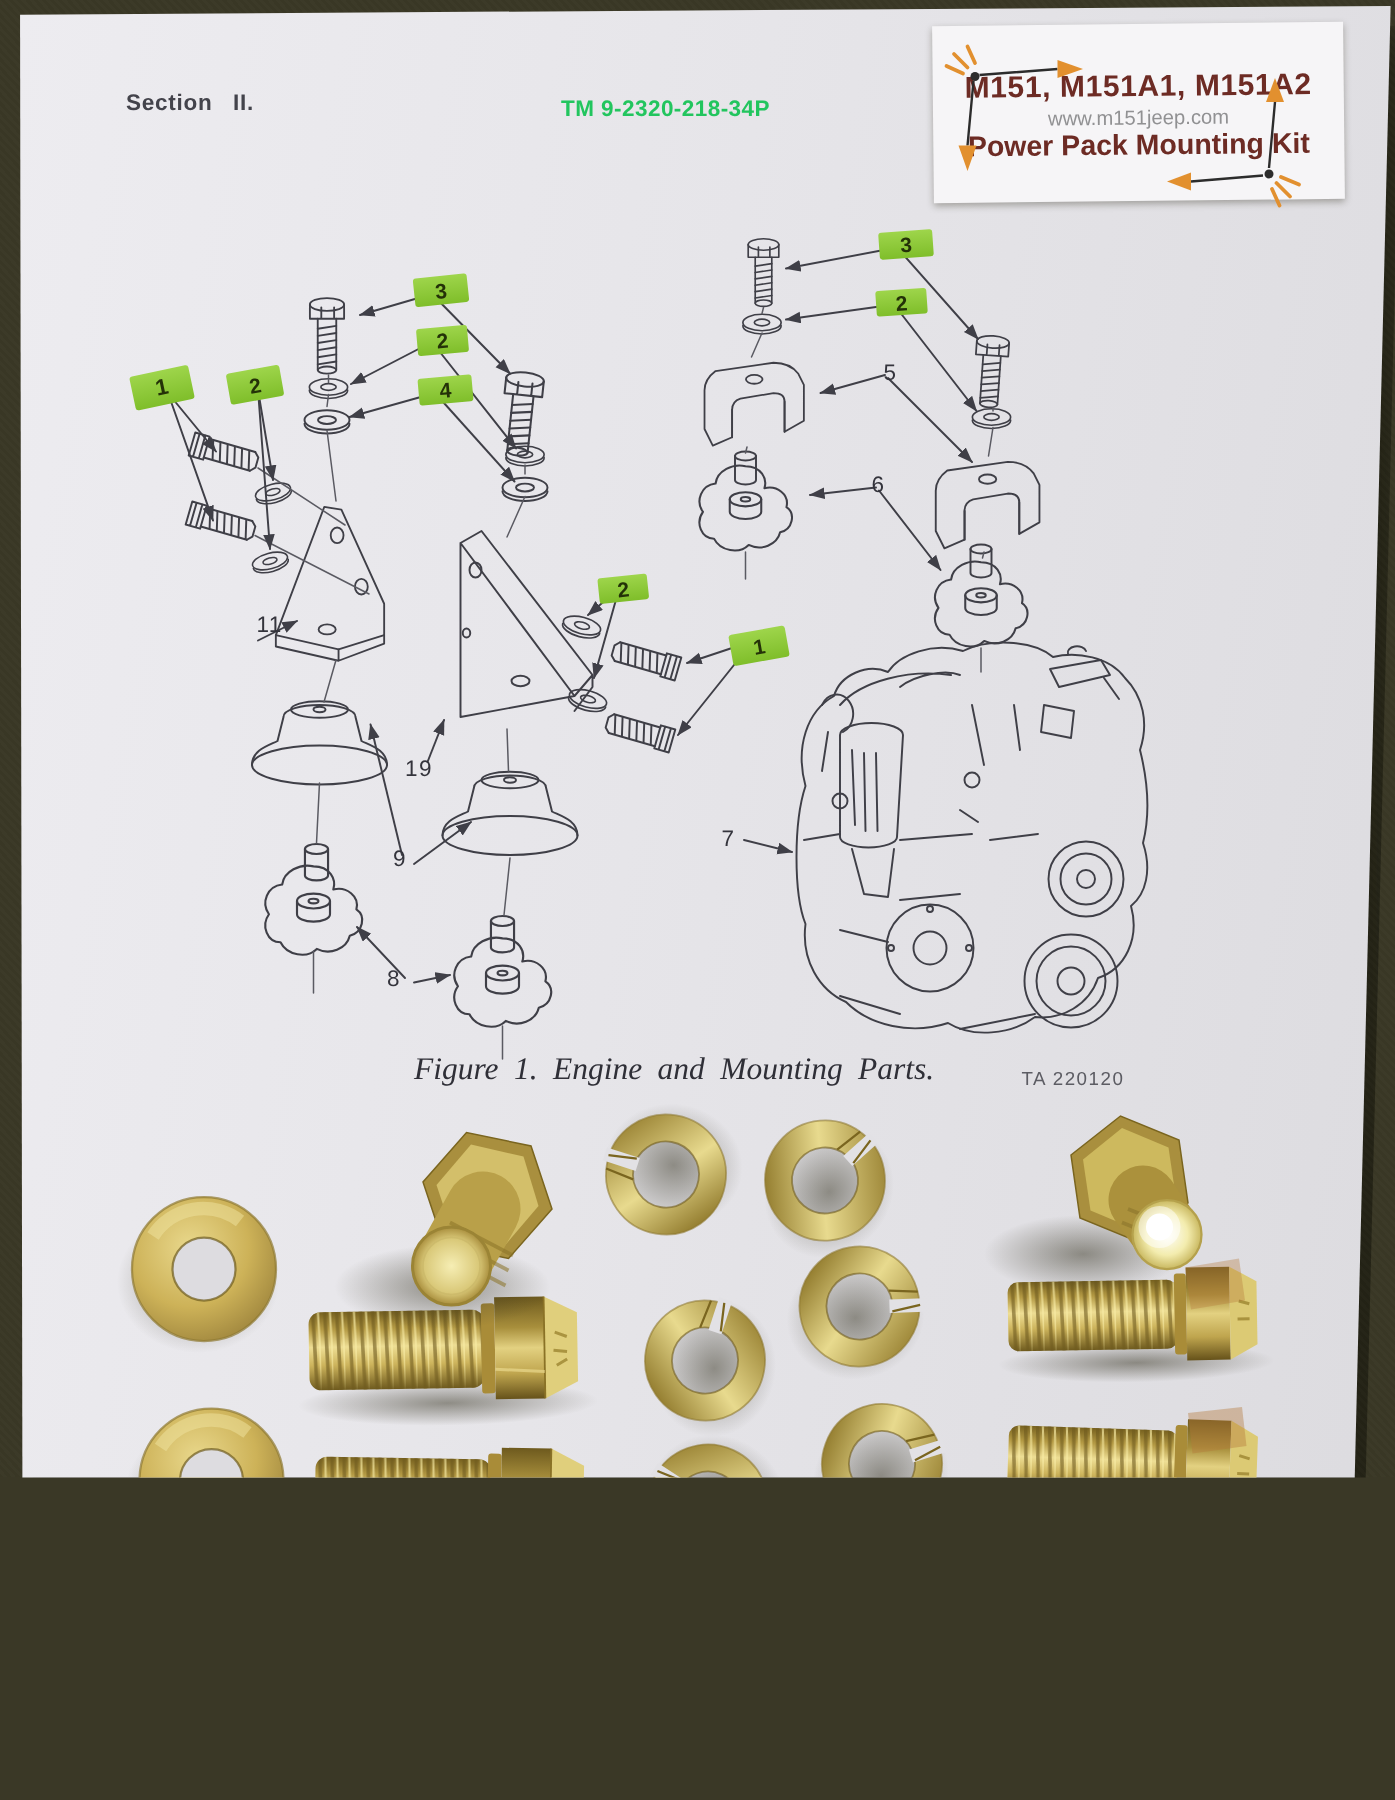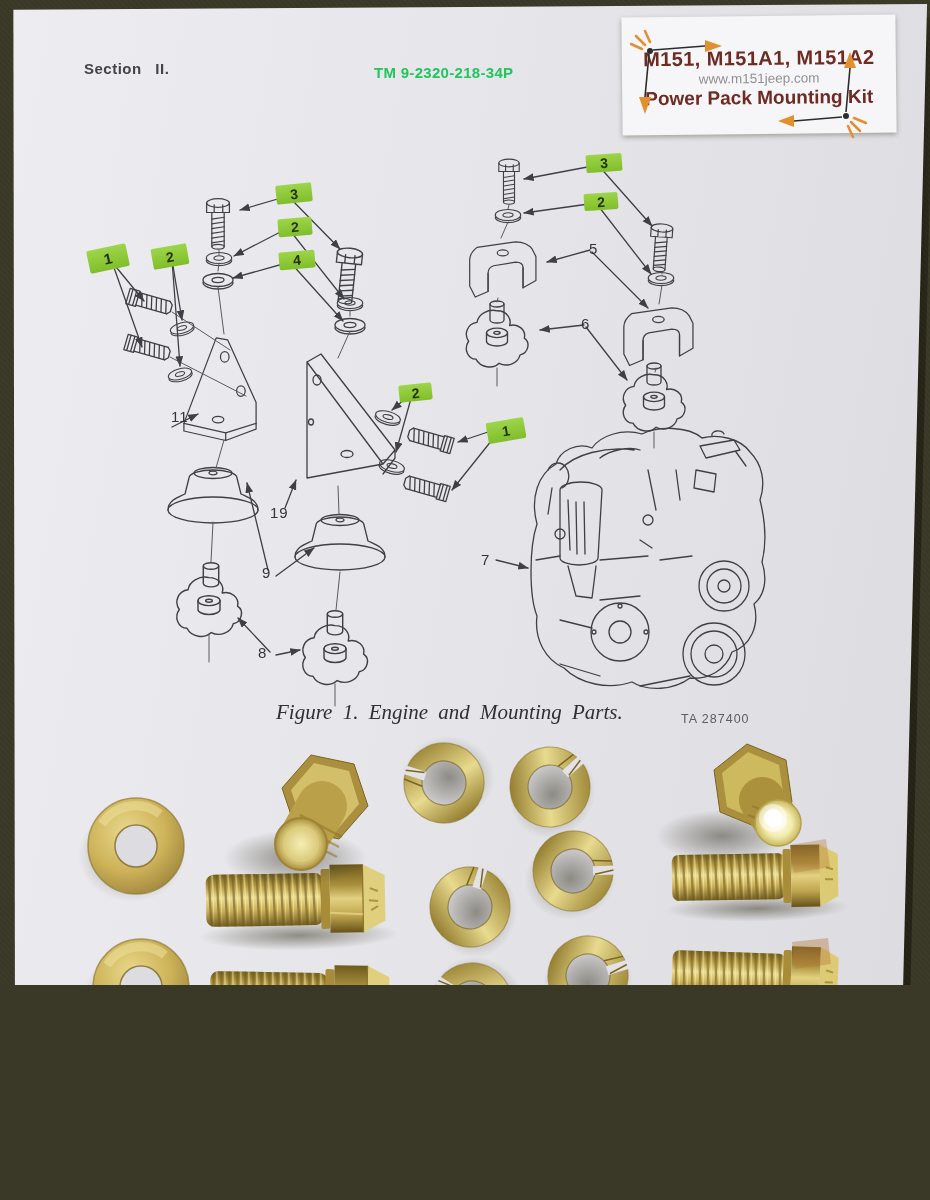--- a/index.html
+++ b/index.html
@@ -406,14 +406,14 @@
 
   <span class="lbl" style="left:589px;top:240px;">5</span>
   <span class="lbl" style="left:581px;top:315px;">6</span>
   <span class="lbl" style="left:481px;top:551px;">7</span>
   <span class="lbl" style="left:258px;top:644px;">8</span>
   <span class="lbl" style="left:262px;top:564px;">9</span>
   <span class="lbl" style="left:270px;top:504px;">19</span>
   <span class="lbl" style="left:150px;top:408px;margin-left:21px;">11</span>
 
   <div id="caption">Figure 1. Engine and Mounting Parts.</div>
-  <div id="ta-ref">TA 287400</div>
+  <div id="ta-ref">TA 220120</div>
 </div>
 
 </body></html>

